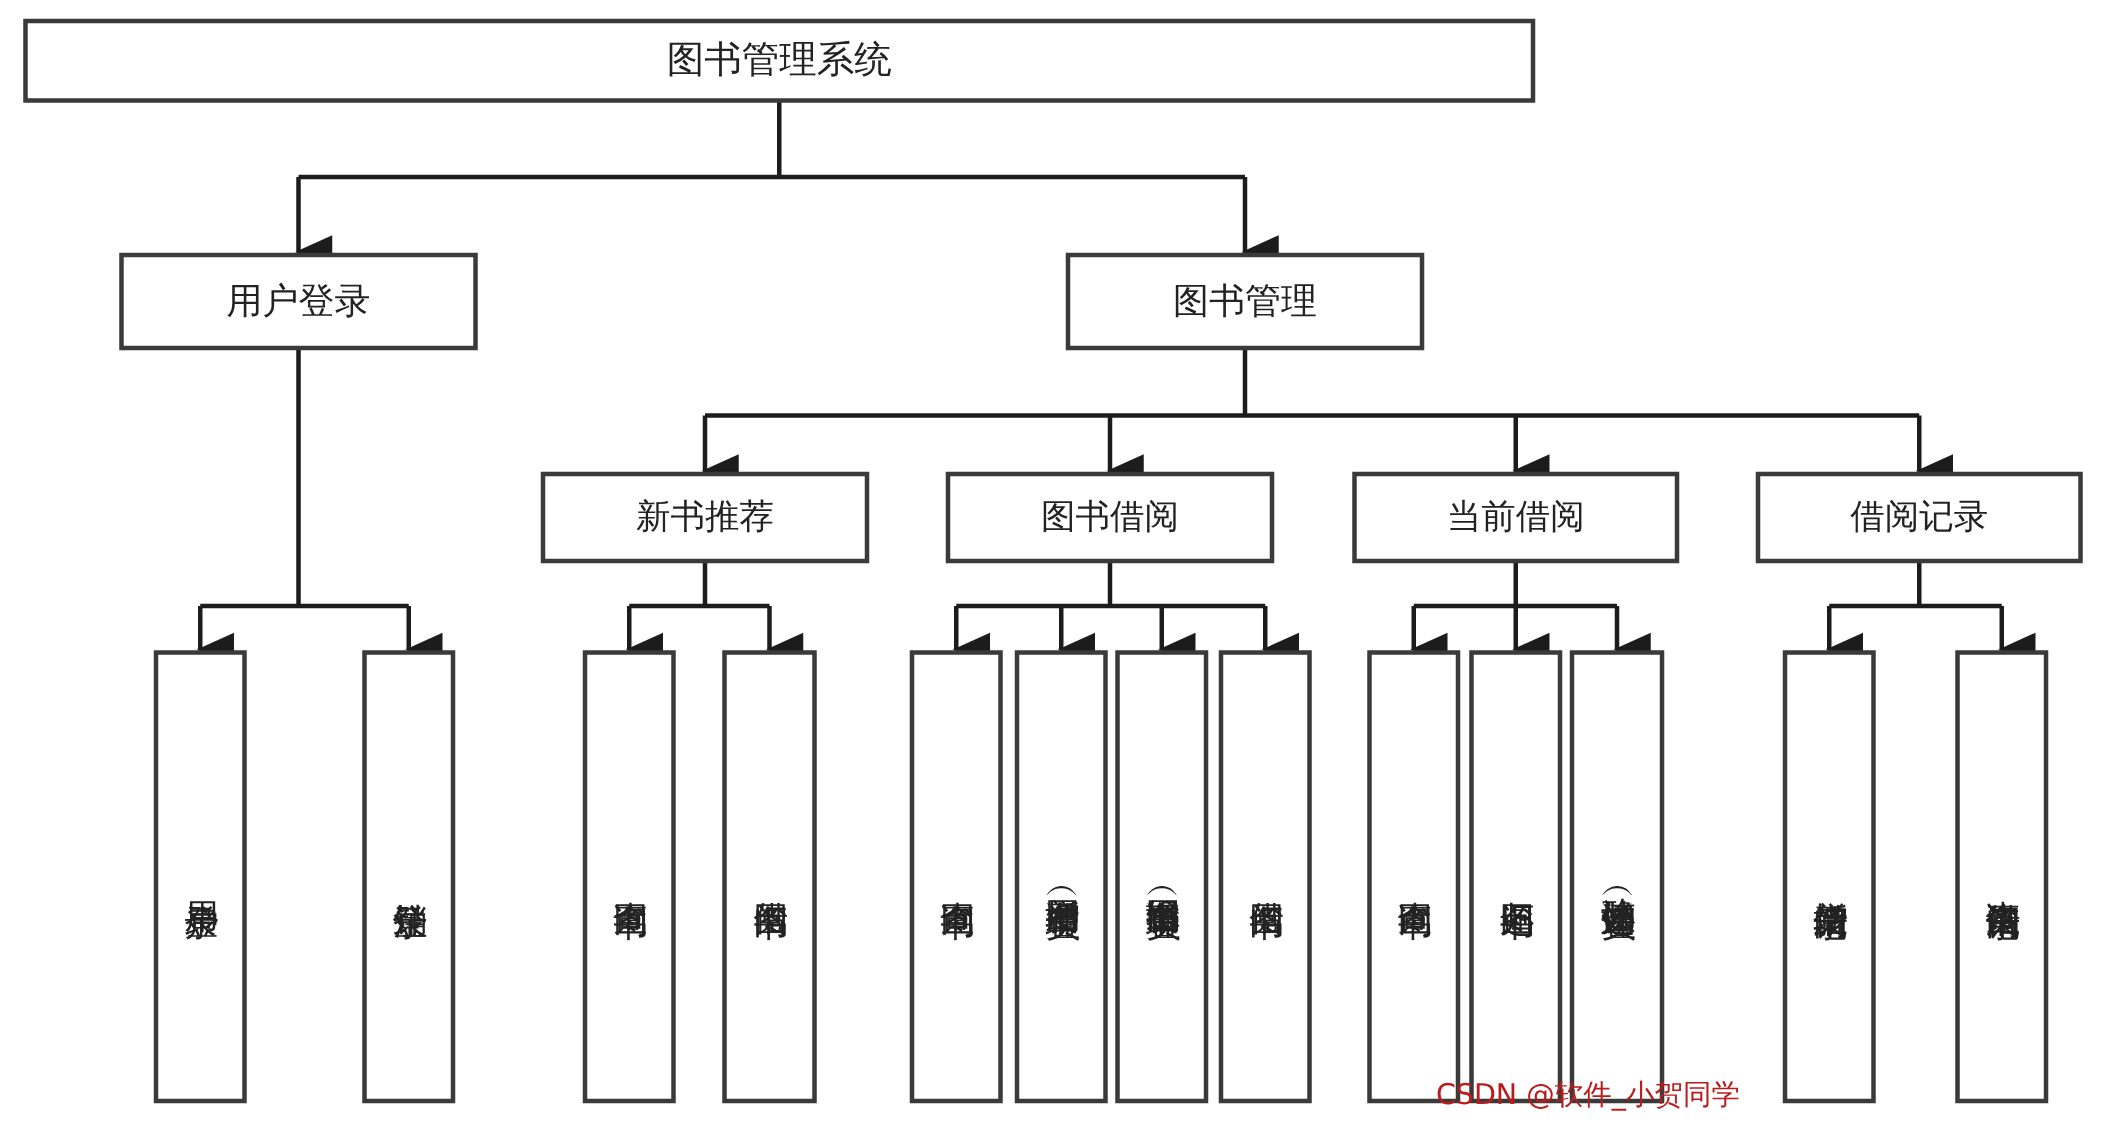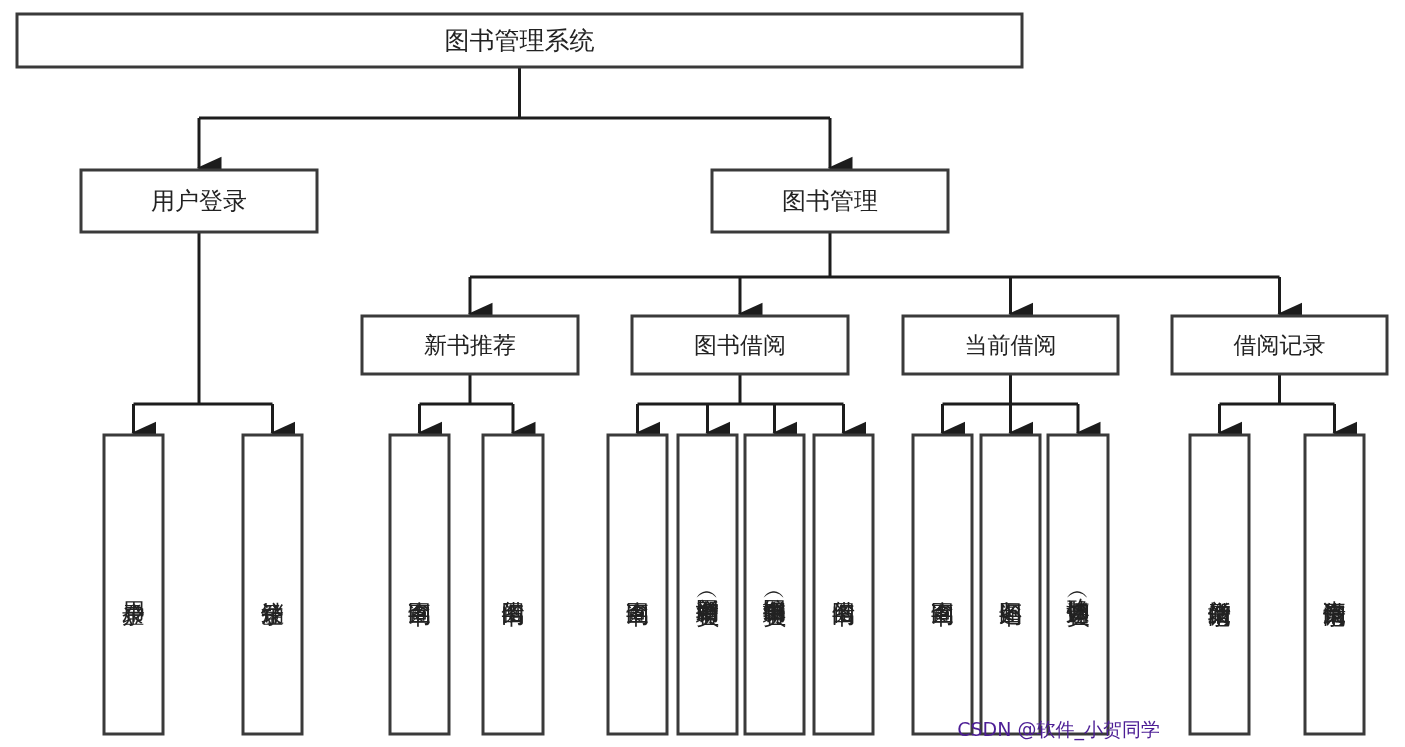--- a/index.html
+++ b/index.html
@@ -66,21 +66,21 @@
   }
   .arrow-head {
     fill: #1c1c1c;
   }
   #watermark {
     position: absolute;
     right: 8px;
     bottom: 4px;
     font-family: "DejaVu Sans", "Liberation Sans", sans-serif;
     font-size: 19px;
-    color: #4c1d95;
+    color: #b91c1c;
     white-space: nowrap;
     user-select: none;
     text-align: center;
   }
 </style>
 </head>
 <body>
 
 <div id="diagram-root">
 

